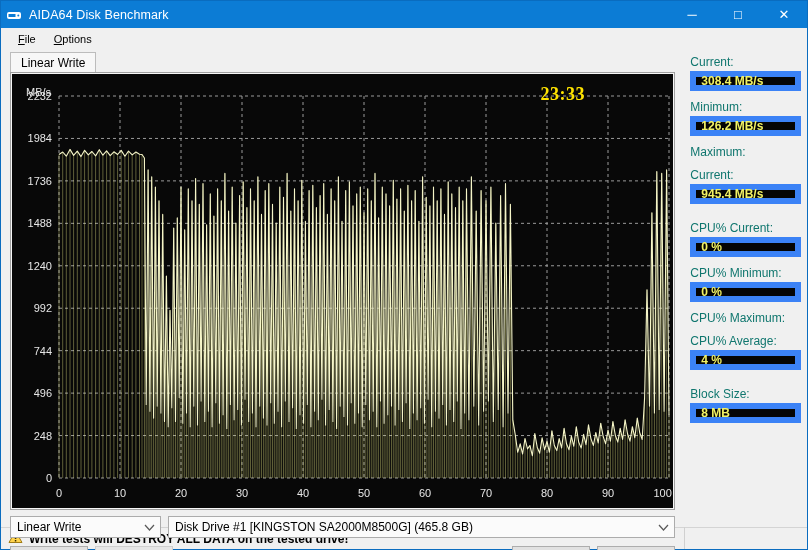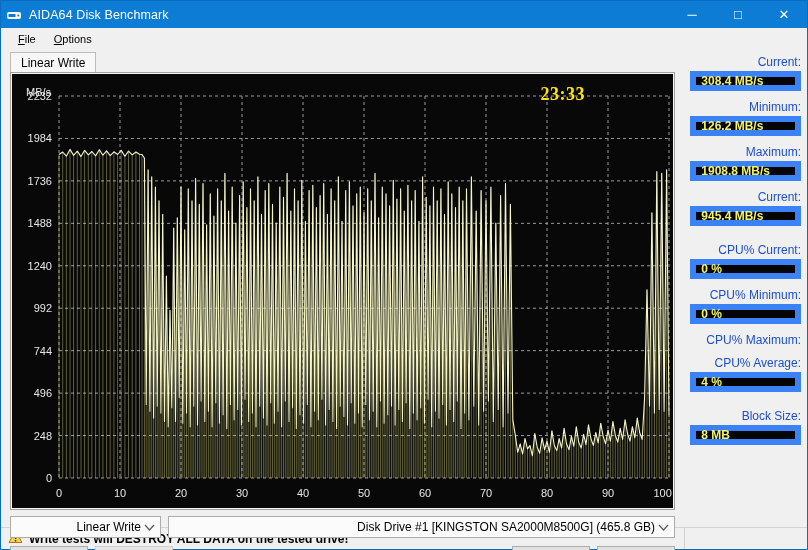--- a/index.html
+++ b/index.html
@@ -23,21 +23,21 @@
   .win-btn { width:46px; height:27px; display:flex; align-items:center; justify-content:center;
              color:#fff; font-size:13px; line-height:1; }
 
   
   .menubar { height:22px; background:#f0f0f0; display:flex; align-items:center;
              padding-left:8px; flex:0 0 auto; }
   .menu-item { padding:2px 9px; font-size:11px; color:#000; }
   .menu-item u { text-decoration:underline; }
 
   
-  .content { flex:1 1 auto; display:flex; position:relative;text-align:right; }
+  .content { flex:1 1 auto; display:flex; position:relative; }
 
   .left-col { width:684px; position:relative; }
   .right-col { width:124px; position:relative; padding-top:5px; }
 
   
   .tabstrip { position:absolute; left:9px; top:2px; height:20px; }
   .tab { display:inline-block; height:21px; padding:3px 10px 0 10px; font-size:12px;
          background:#f7f7f7; border:1px solid #bcbcbc; border-bottom:none; color:#000; }
 
   
@@ -66,21 +66,21 @@
   .row2 { display:flex; margin-top:8px; align-items:center; }
   .btn { height:24px; min-width:78px; padding:0 12px; background:#e1e1e1;
          border:1px solid #adadad; font-size:12px; color:#000;
          display:flex; align-items:center; justify-content:center; }
   .btn.disabled { color:#a0a0a0; background:#e6e6e6; border-color:#cfcfcf; }
   .spacer { flex:1 1 auto; }
   .btn + .btn { margin-left:7px; }
 
   
   .field { margin:0 0 9px 0; padding:0 6px 0 7px; }
-  .field .lbl { font-size:12px; color:#1d4ed8; margin-bottom:2px; }
+  .field .lbl { font-size:12px; color:#0f766e; margin-bottom:2px; }
   .field .val { background:#050505; border:6px solid #3b82f6; height:20px;
                 color:#f2f264; font-weight:bold; font-size:12px;
                 display:flex; align-items:center; padding-left:5px; }
   .gap { height:8px; }
 
   
   .warnbar { height:22px; flex:0 0 auto; background:#f0f0f0; border-top:1px solid #d4d4d4;
              display:flex; align-items:center; padding-left:7px; }
   .warn-text { font-size:12px; font-weight:bold; color:#000; padding-left:6px; }
   .statusdiv { position:absolute; right:122px; bottom:0; width:1px; height:22px; background:#d0d0d0; }
@@ -213,21 +213,20 @@
       <div class="field">
         <div class="lbl">Current:</div>
         <div class="val">308.4 MB/s</div>
       </div>
       <div class="field">
         <div class="lbl">Minimum:</div>
         <div class="val">126.2 MB/s</div>
       </div>
       <div class="field">
         <div class="lbl">Maximum:</div>
-        <div class="val">1908.8 MB/s</div>
       </div>
       <div class="field">
         <div class="lbl">Current:</div>
         <div class="val">945.4 MB/s</div>
       </div>
       <div class="gap"></div>
       <div class="field">
         <div class="lbl">CPU% Current:</div>
         <div class="val">0 %</div>
       </div>

